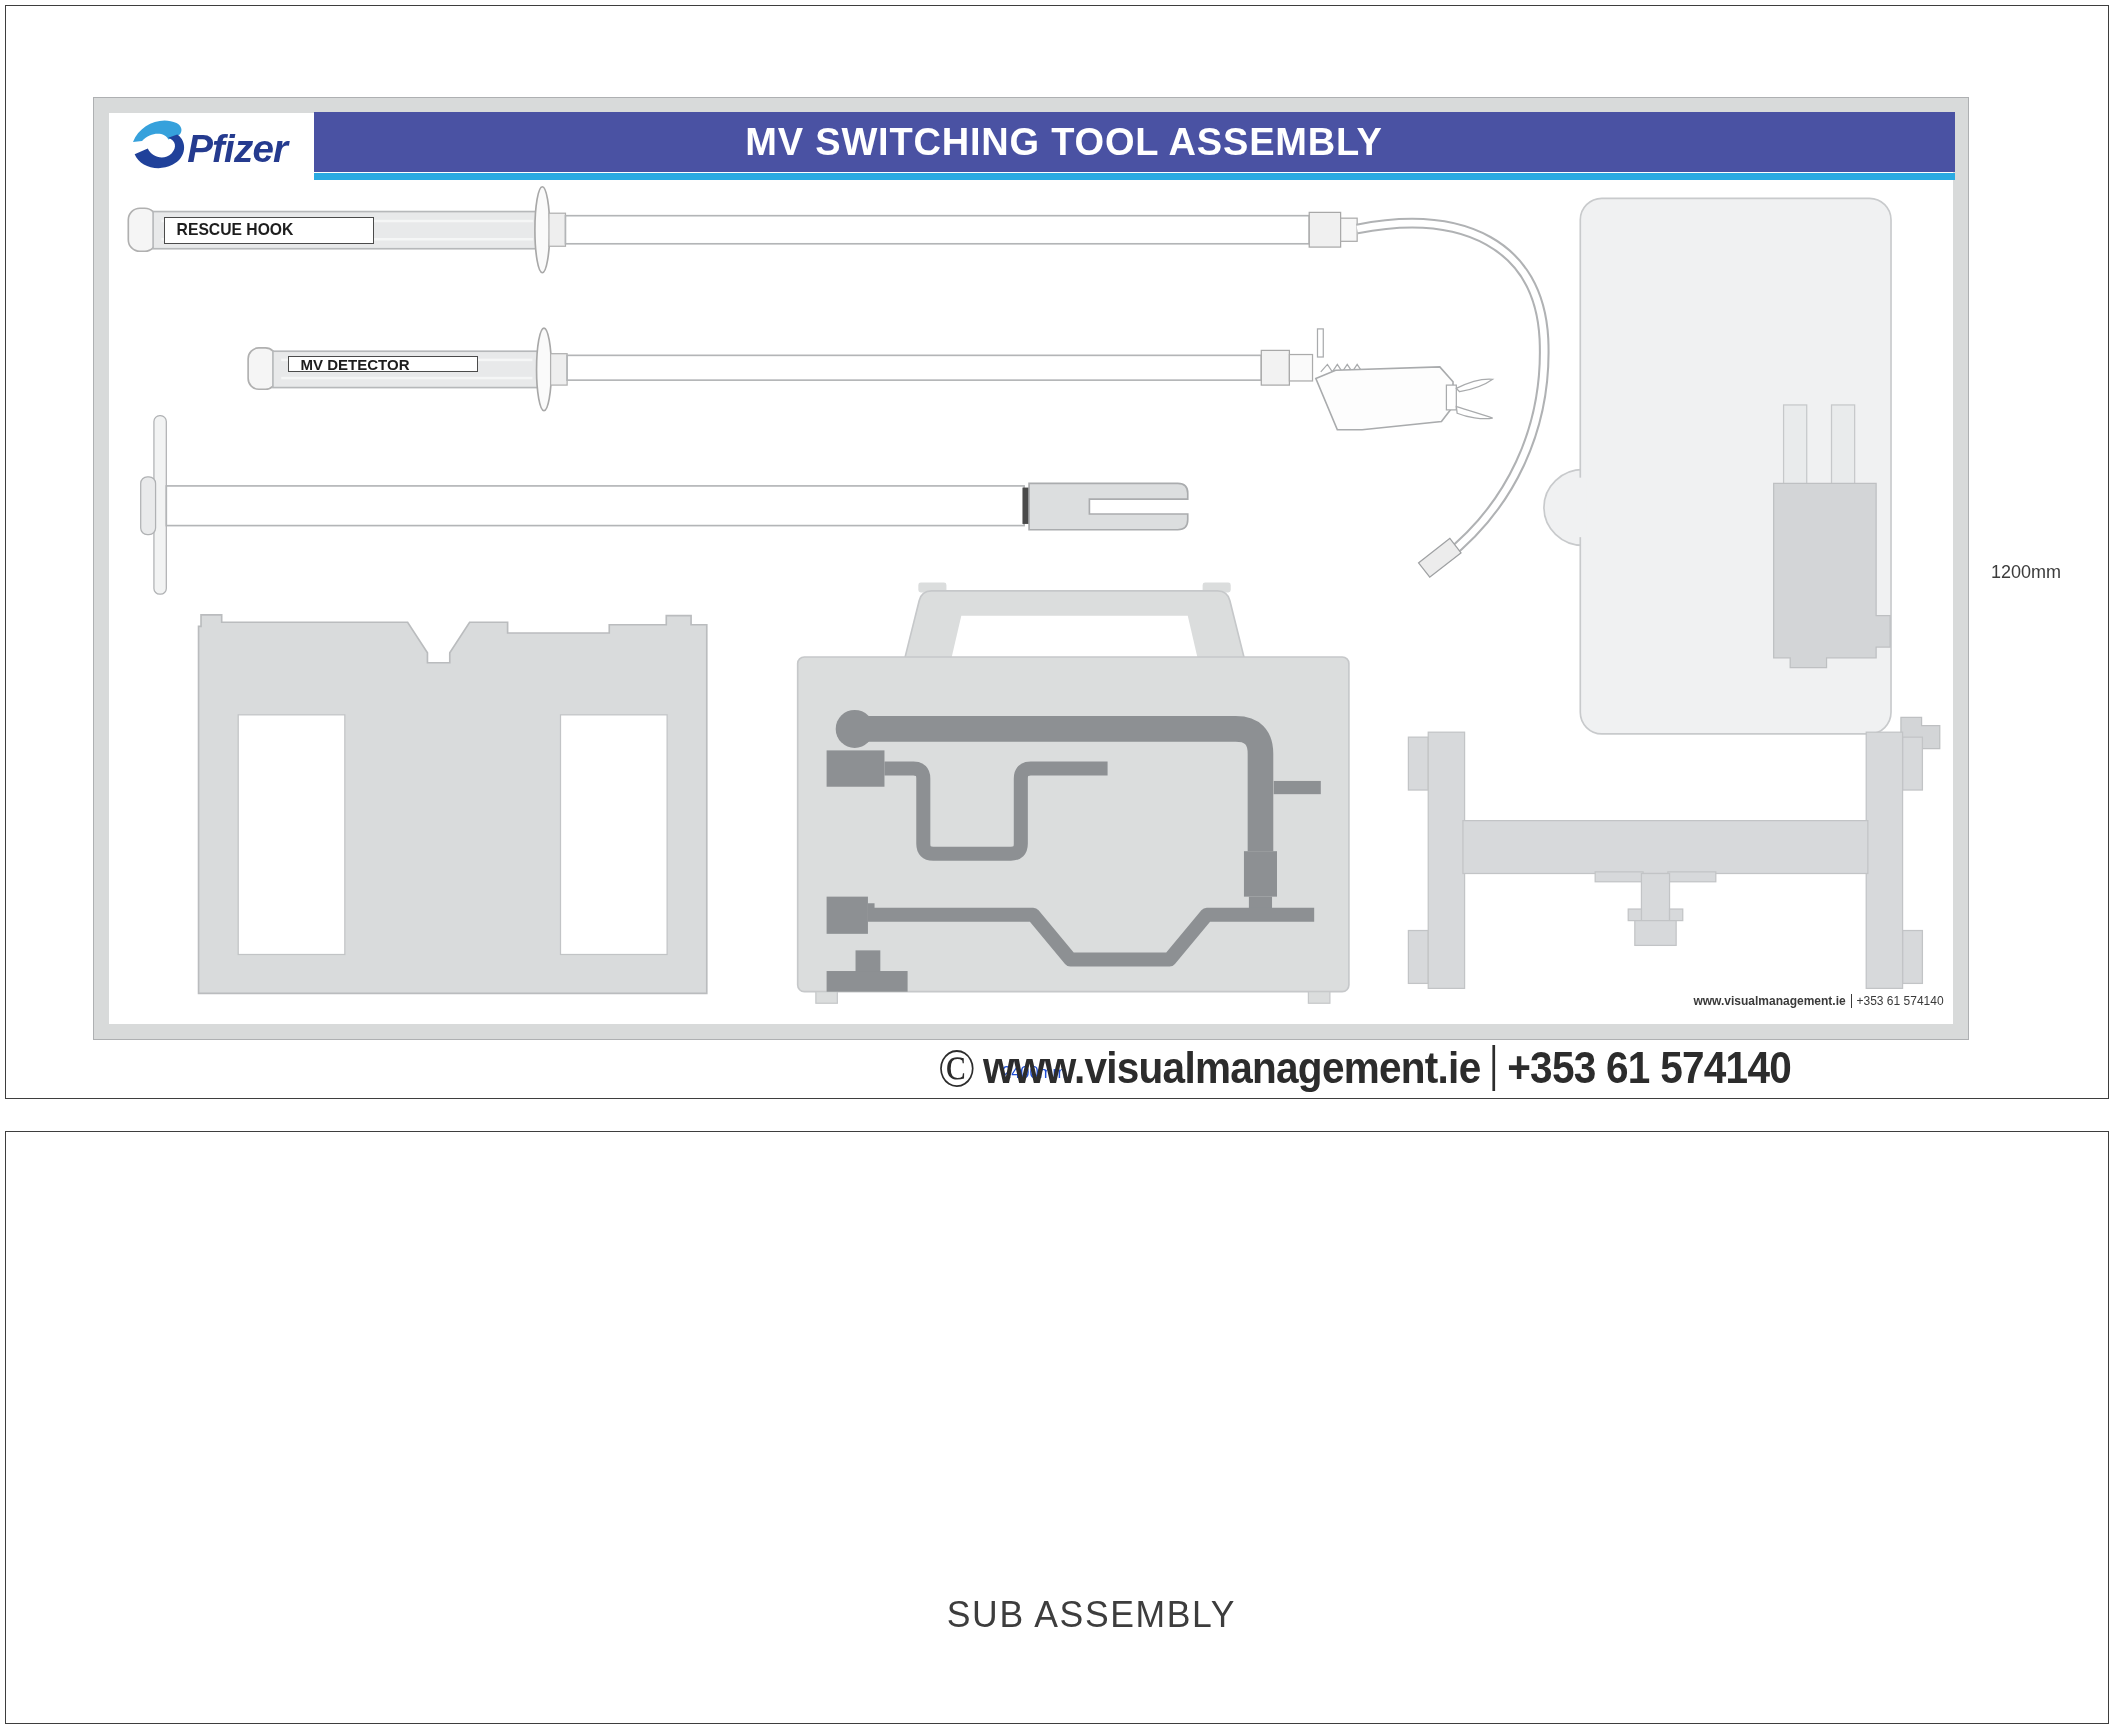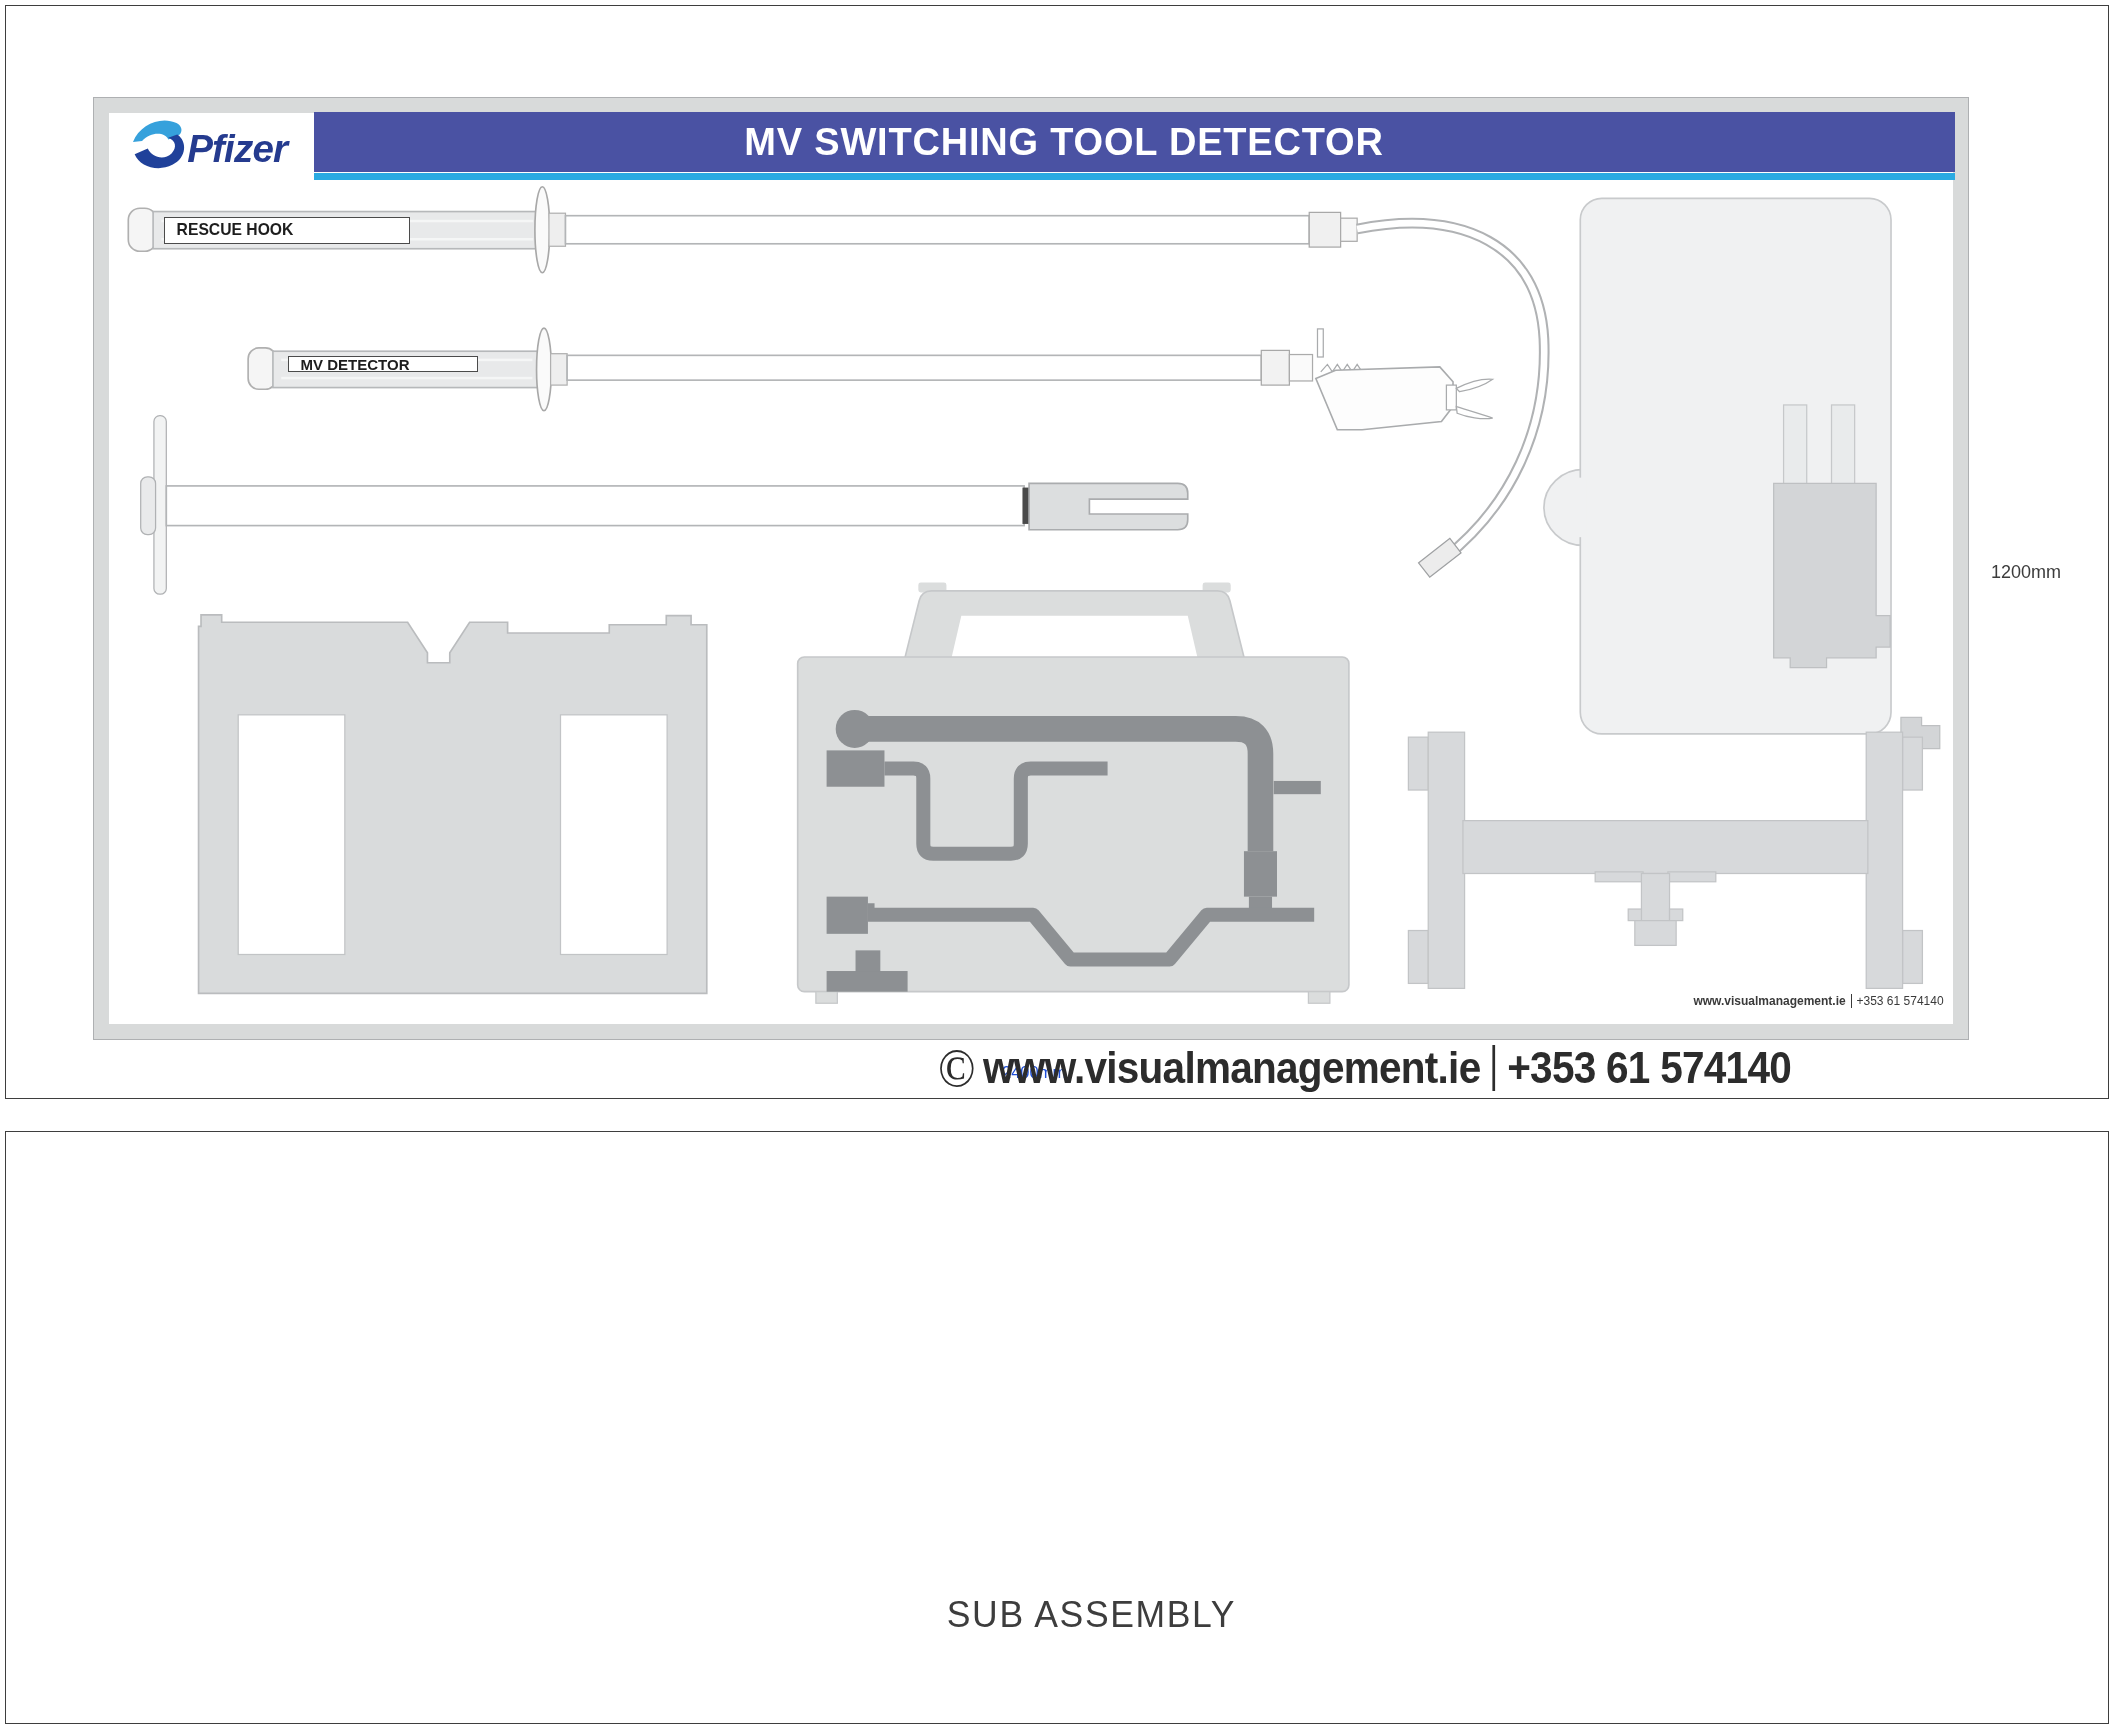--- a/index.html
+++ b/index.html
@@ -45,21 +45,21 @@
 
 <div class="page">
 
   <div class="section-box" style="left:5px;top:5px;width:2104px;height:1094px;"></div>
 
   <div class="board-frame">
     <div class="board-inner"></div>
   </div>
 
   <div class="header-bar">
-    <div class="title">MV SWITCHING TOOL DETECTOR</div>
+    <div class="title">MV SWITCHING TOOL ASSEMBLY</div>
   </div>
   <div class="header-underline"></div>
 
   <svg class="abs overlay" style="left:124px;top:114px;" width="178" height="64" viewBox="0 0 215 78">
     <path d="M10 34 C18 13, 44 2, 63 11 C69 14, 71 20, 67 25 L53 31 C49 22, 32 21, 21 33 Z" fill="#36a1dc"></path>
     <path d="M64 25 C76 33, 76 53, 58 62 C40 71, 18 64, 12 49 L28 42 C33 53, 48 57, 57 48 C64 41, 62 32, 53 29 Z" fill="#20419a"></path>
     <text x="76" y="58" font-size="47" font-weight="700" font-style="italic" font-family="Liberation Sans, sans-serif" fill="#253b8f" letter-spacing="-1">Pfizer</text>
   </svg>
 
   <svg class="gfx" width="2116" height="1728" viewBox="0 0 2560 2091">
@@ -232,21 +232,21 @@
       <use href="#p-fork" transform="translate(2332,1714) scale(1.18,1.24)"></use>
       <use href="#p-fork" transform="translate(2445,1714) scale(1.18,1.24)"></use>
 
       <use href="#p-jclip" x="2156" y="1862"></use>
         <use href="#p-jclip" x="2248" y="1862"></use>
       <use href="#p-jclip" x="2340" y="1862"></use>
         <use href="#p-jclip" x="2432" y="1862"></use>
     </g>
   </svg>
 
-  <div class="tool-label abs overlay" style="left:164px;top:217px;width:246px;height:26.5px;font-size:15.7px;">
+  <div class="tool-label abs overlay" style="left:164px;top:217px;width:210px;height:26.5px;font-size:15.7px;">
     <span>RESCUE HOOK</span>
   </div>
   <div class="tool-label abs overlay" style="left:288px;top:356px;width:190px;height:16px;font-size:15px;">
     <span>MV DETECTOR</span>
   </div>
 
   <div class="board-credit overlay">
     <span class="site">www.visualmanagement.ie</span>
     <span class="sep"></span>
     <span class="phone">+353 61 574140</span>

